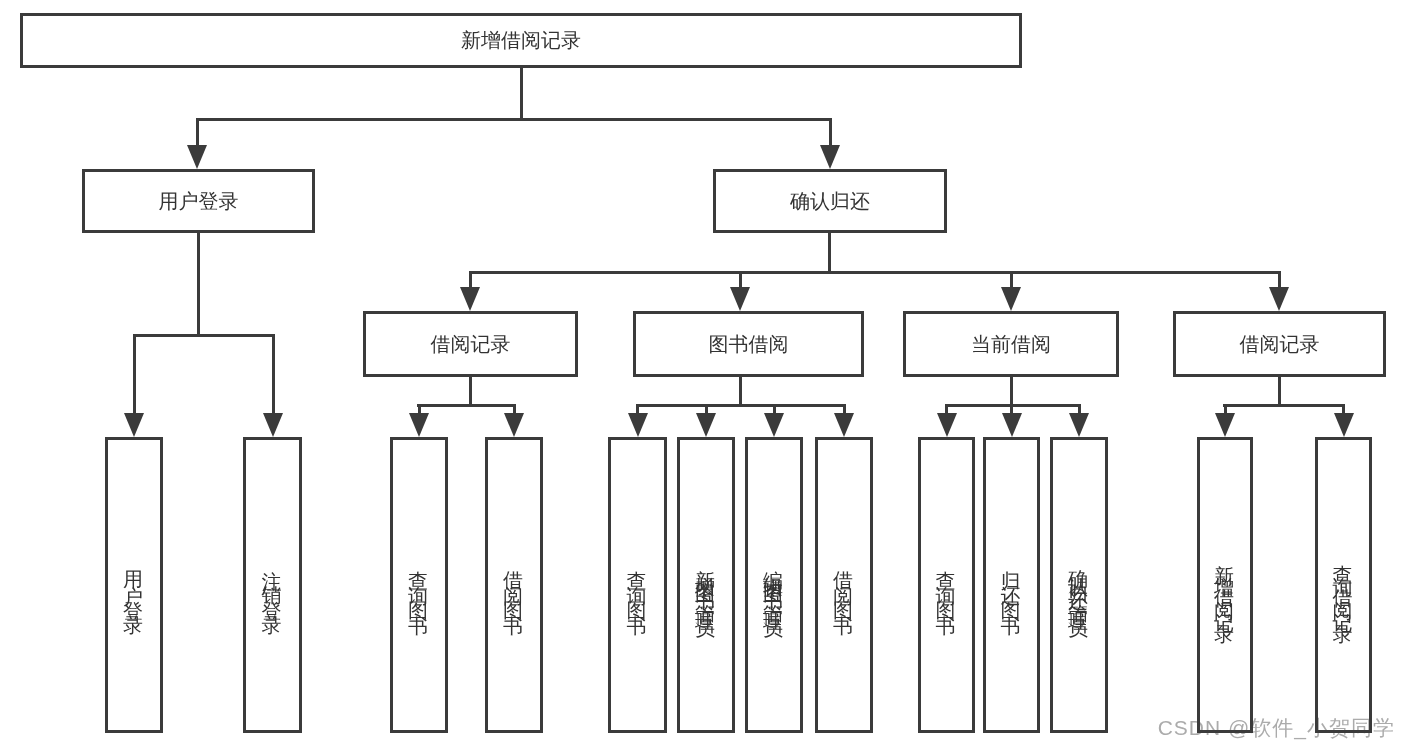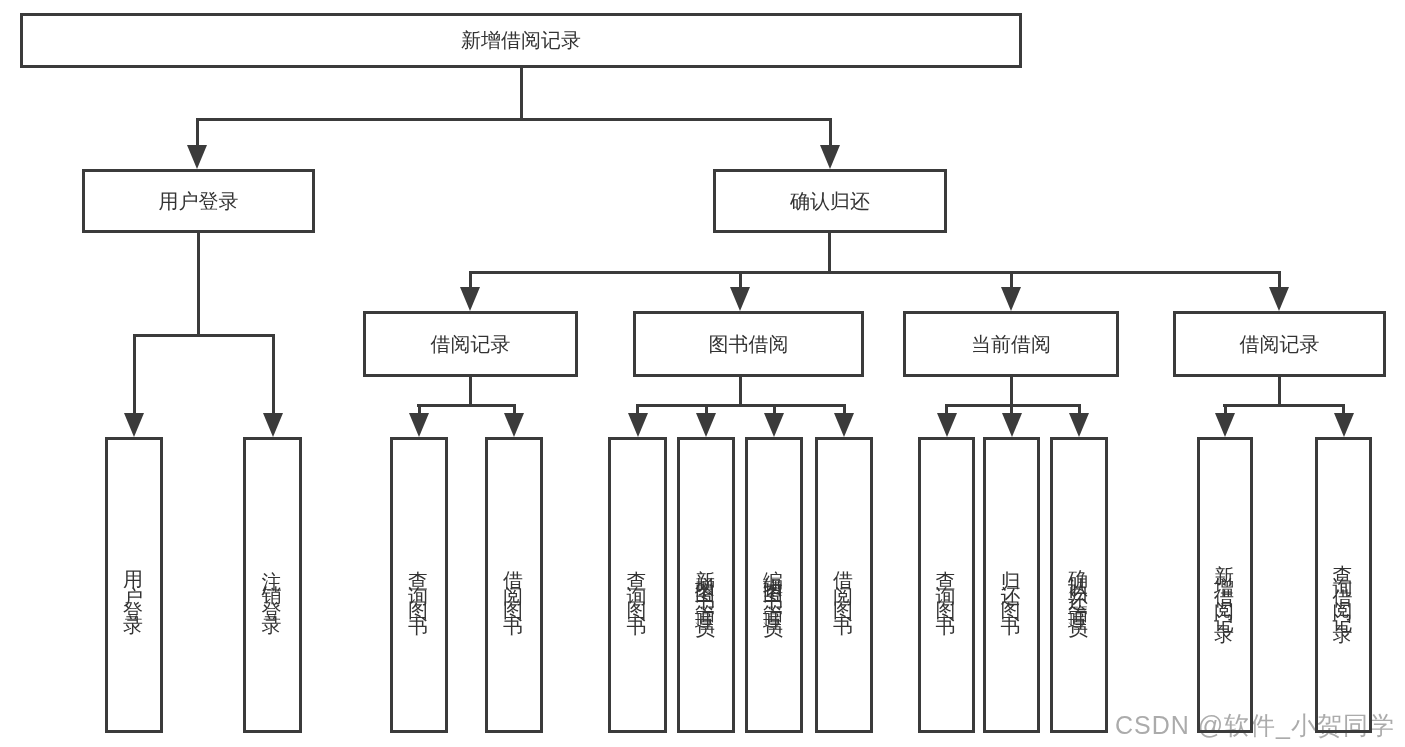--- a/index.html
+++ b/index.html
@@ -44,21 +44,21 @@
   .ar{
     position:absolute;
     width:0;height:0;
     border-left:10px solid transparent;
     border-right:10px solid transparent;
     border-top:24px solid var(--line);
   }
   .watermark{
     position:absolute;
     right:10px;bottom:5px;
-    font-size:25px;
+    font-size:21px;
     color:var(--wm);
     opacity:.9;
     letter-spacing:1px;
   }
 </style>
 </head>
 <body>
 
 <div class="canvas">
 

